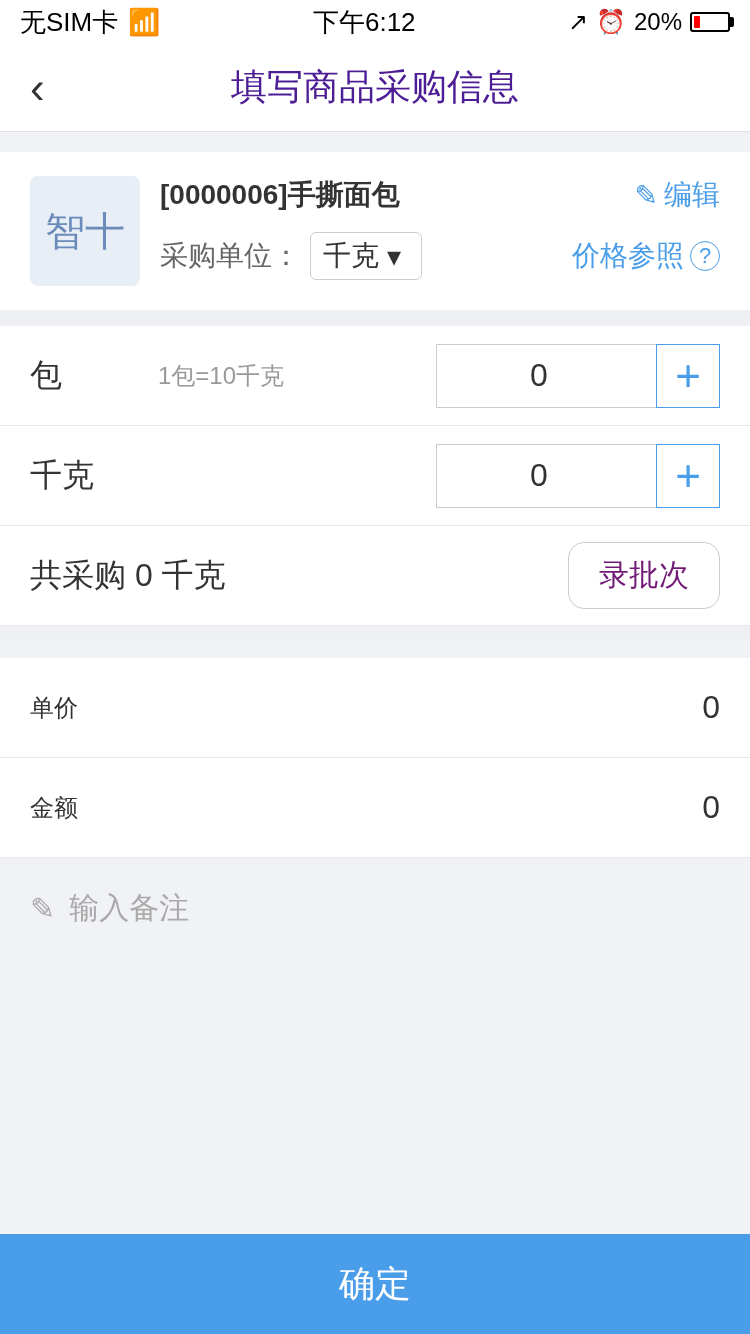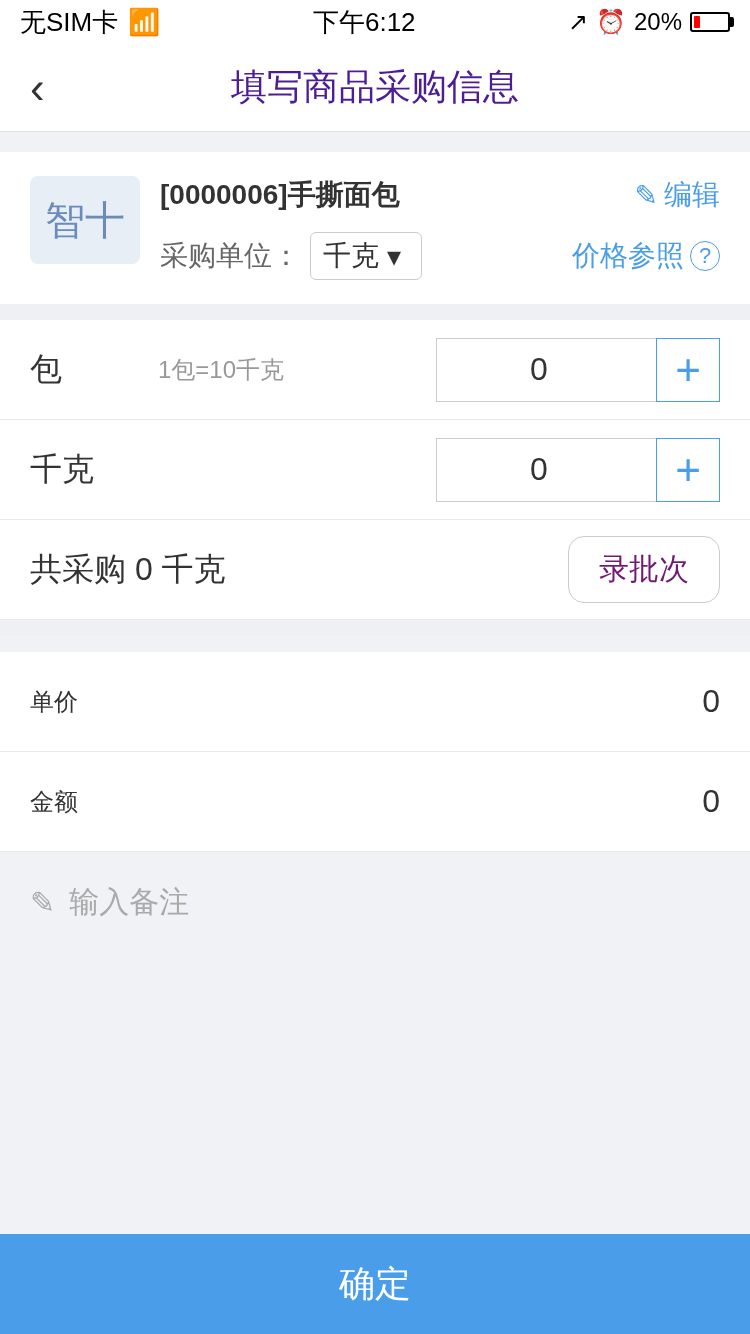--- a/index.html
+++ b/index.html
@@ -82,21 +82,21 @@
     .product-card {
       background: #fff;
       padding: 24px 30px;
       margin-top: 20px;
       display: flex;
       align-items: flex-start;
       gap: 20px;
     }
     .product-thumb {
       width: 110px;
-      height: 88px;
+      height: 110px;
       background: #e8eef5;
       border-radius: 8px;
       display: flex;
       align-items: center;
       justify-content: center;
       flex-shrink: 0;
     }
     .product-thumb-logo {
       font-size: 40px;
       color: #6b8cba;

